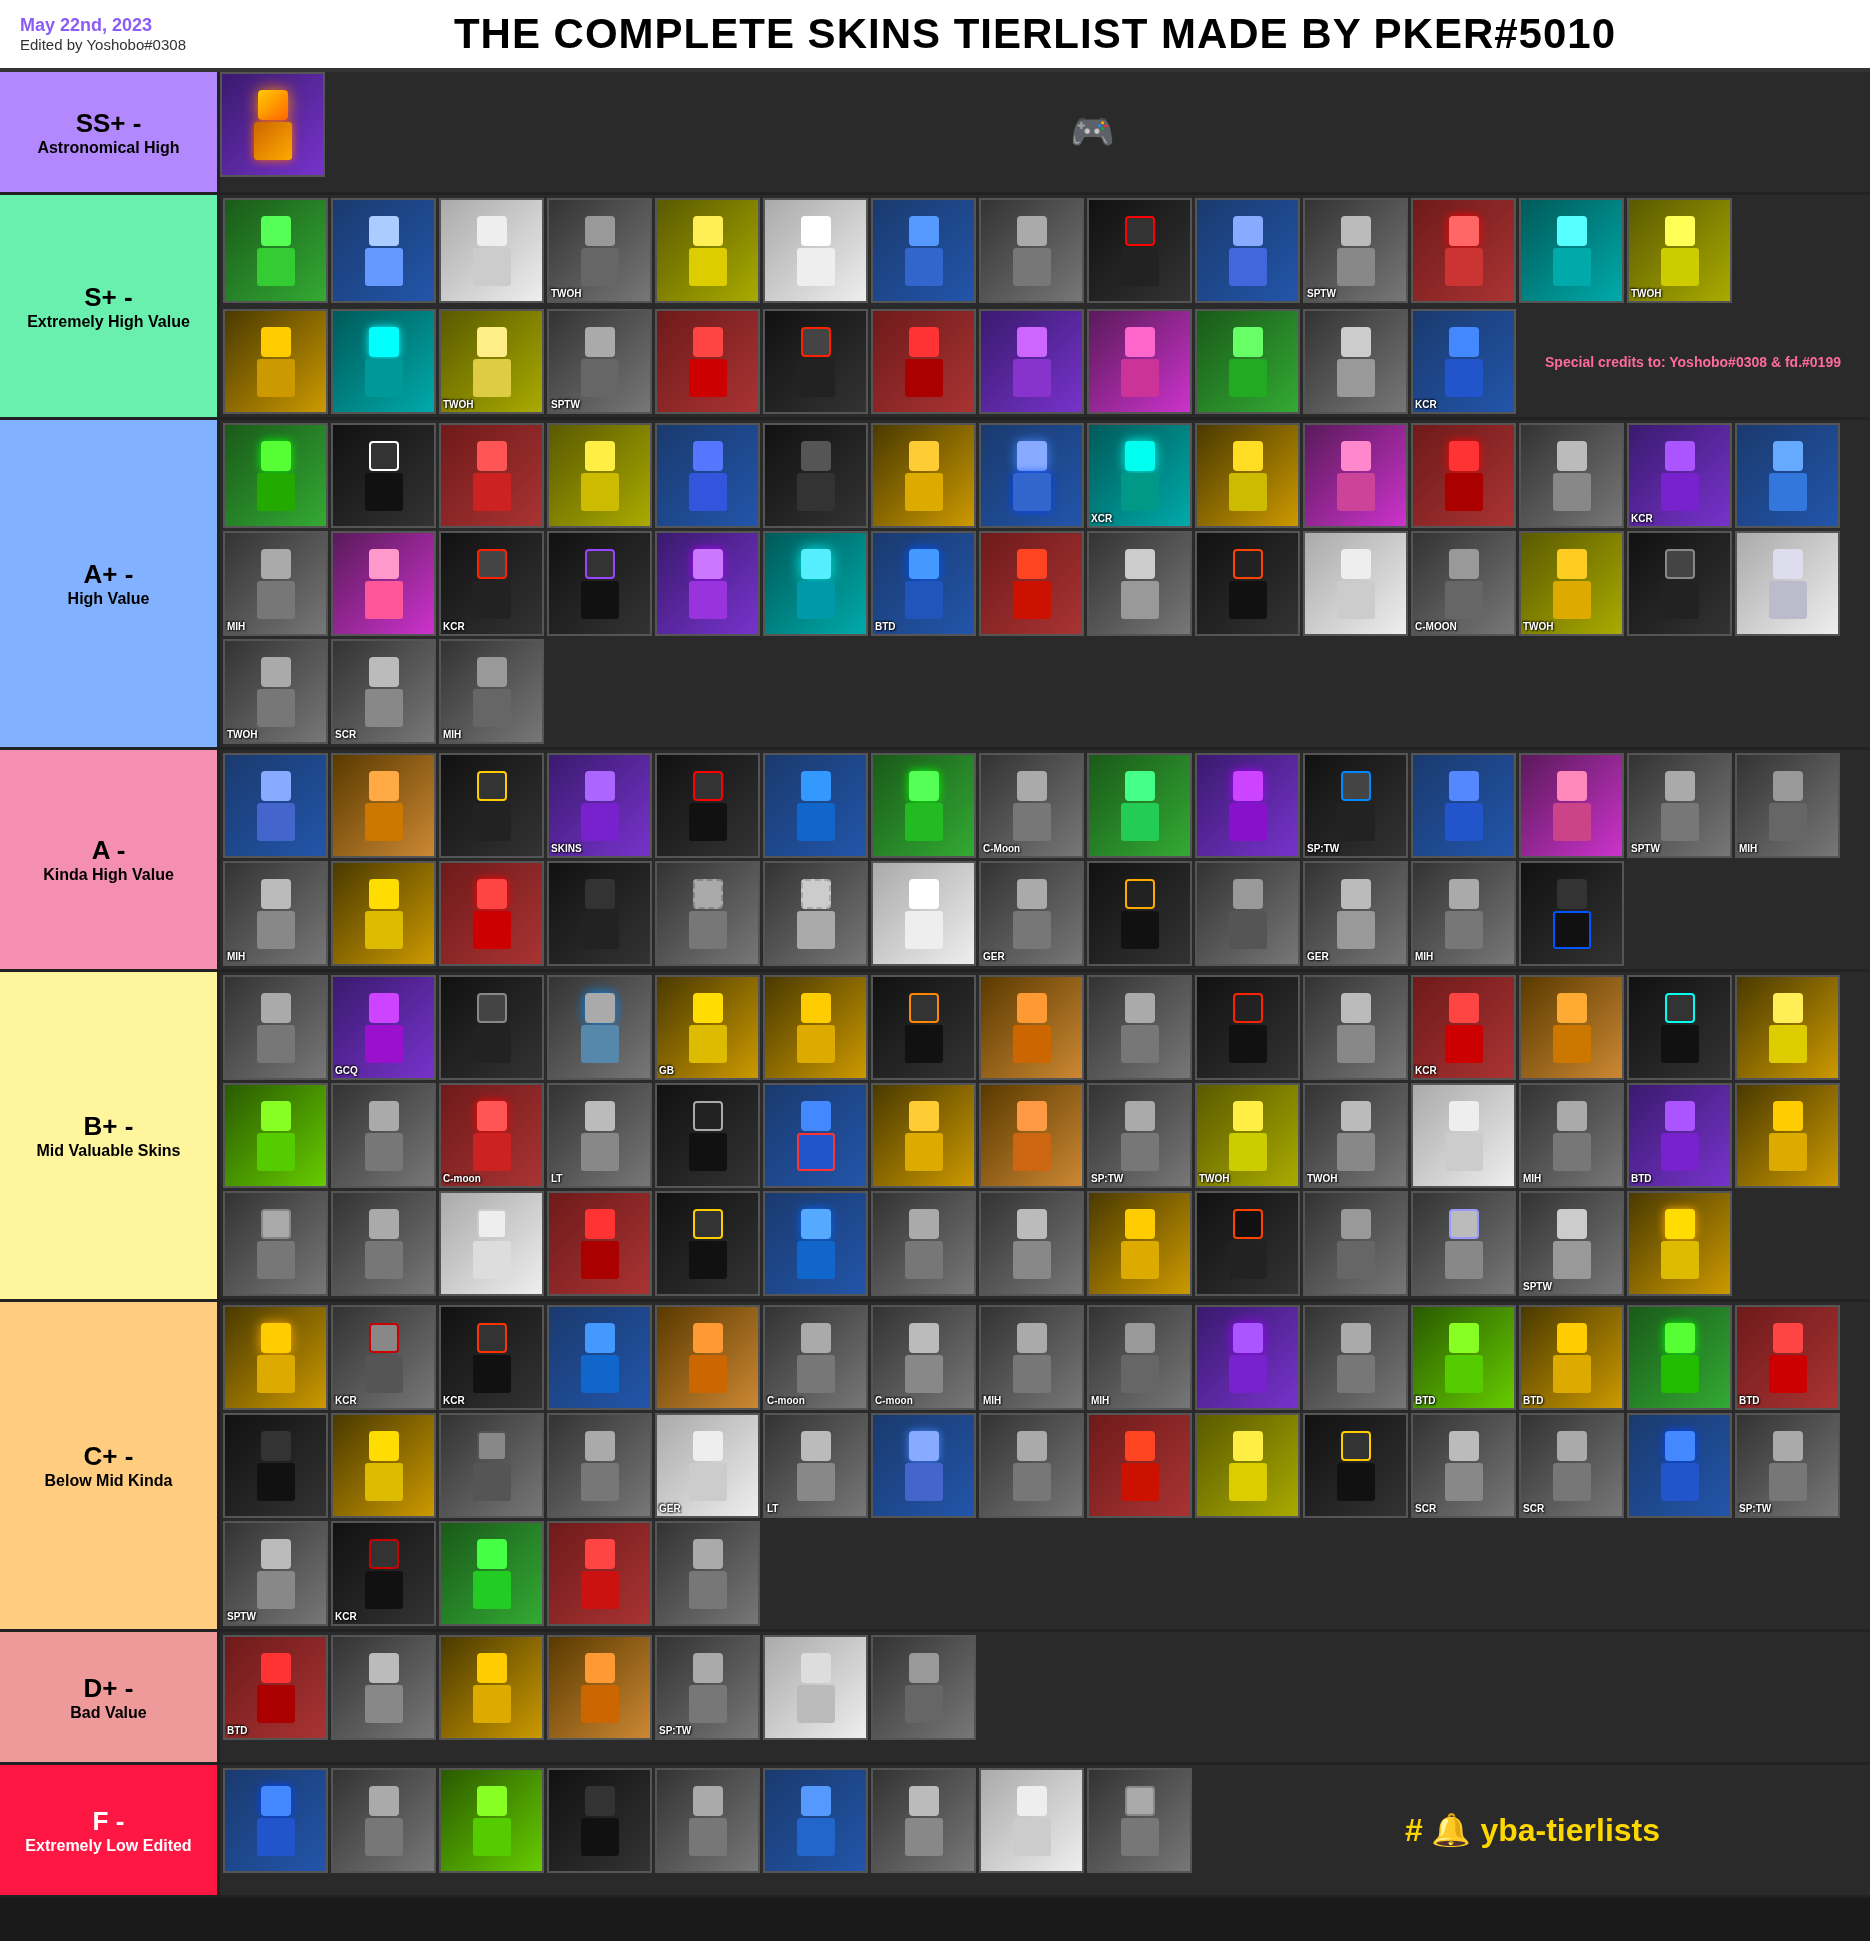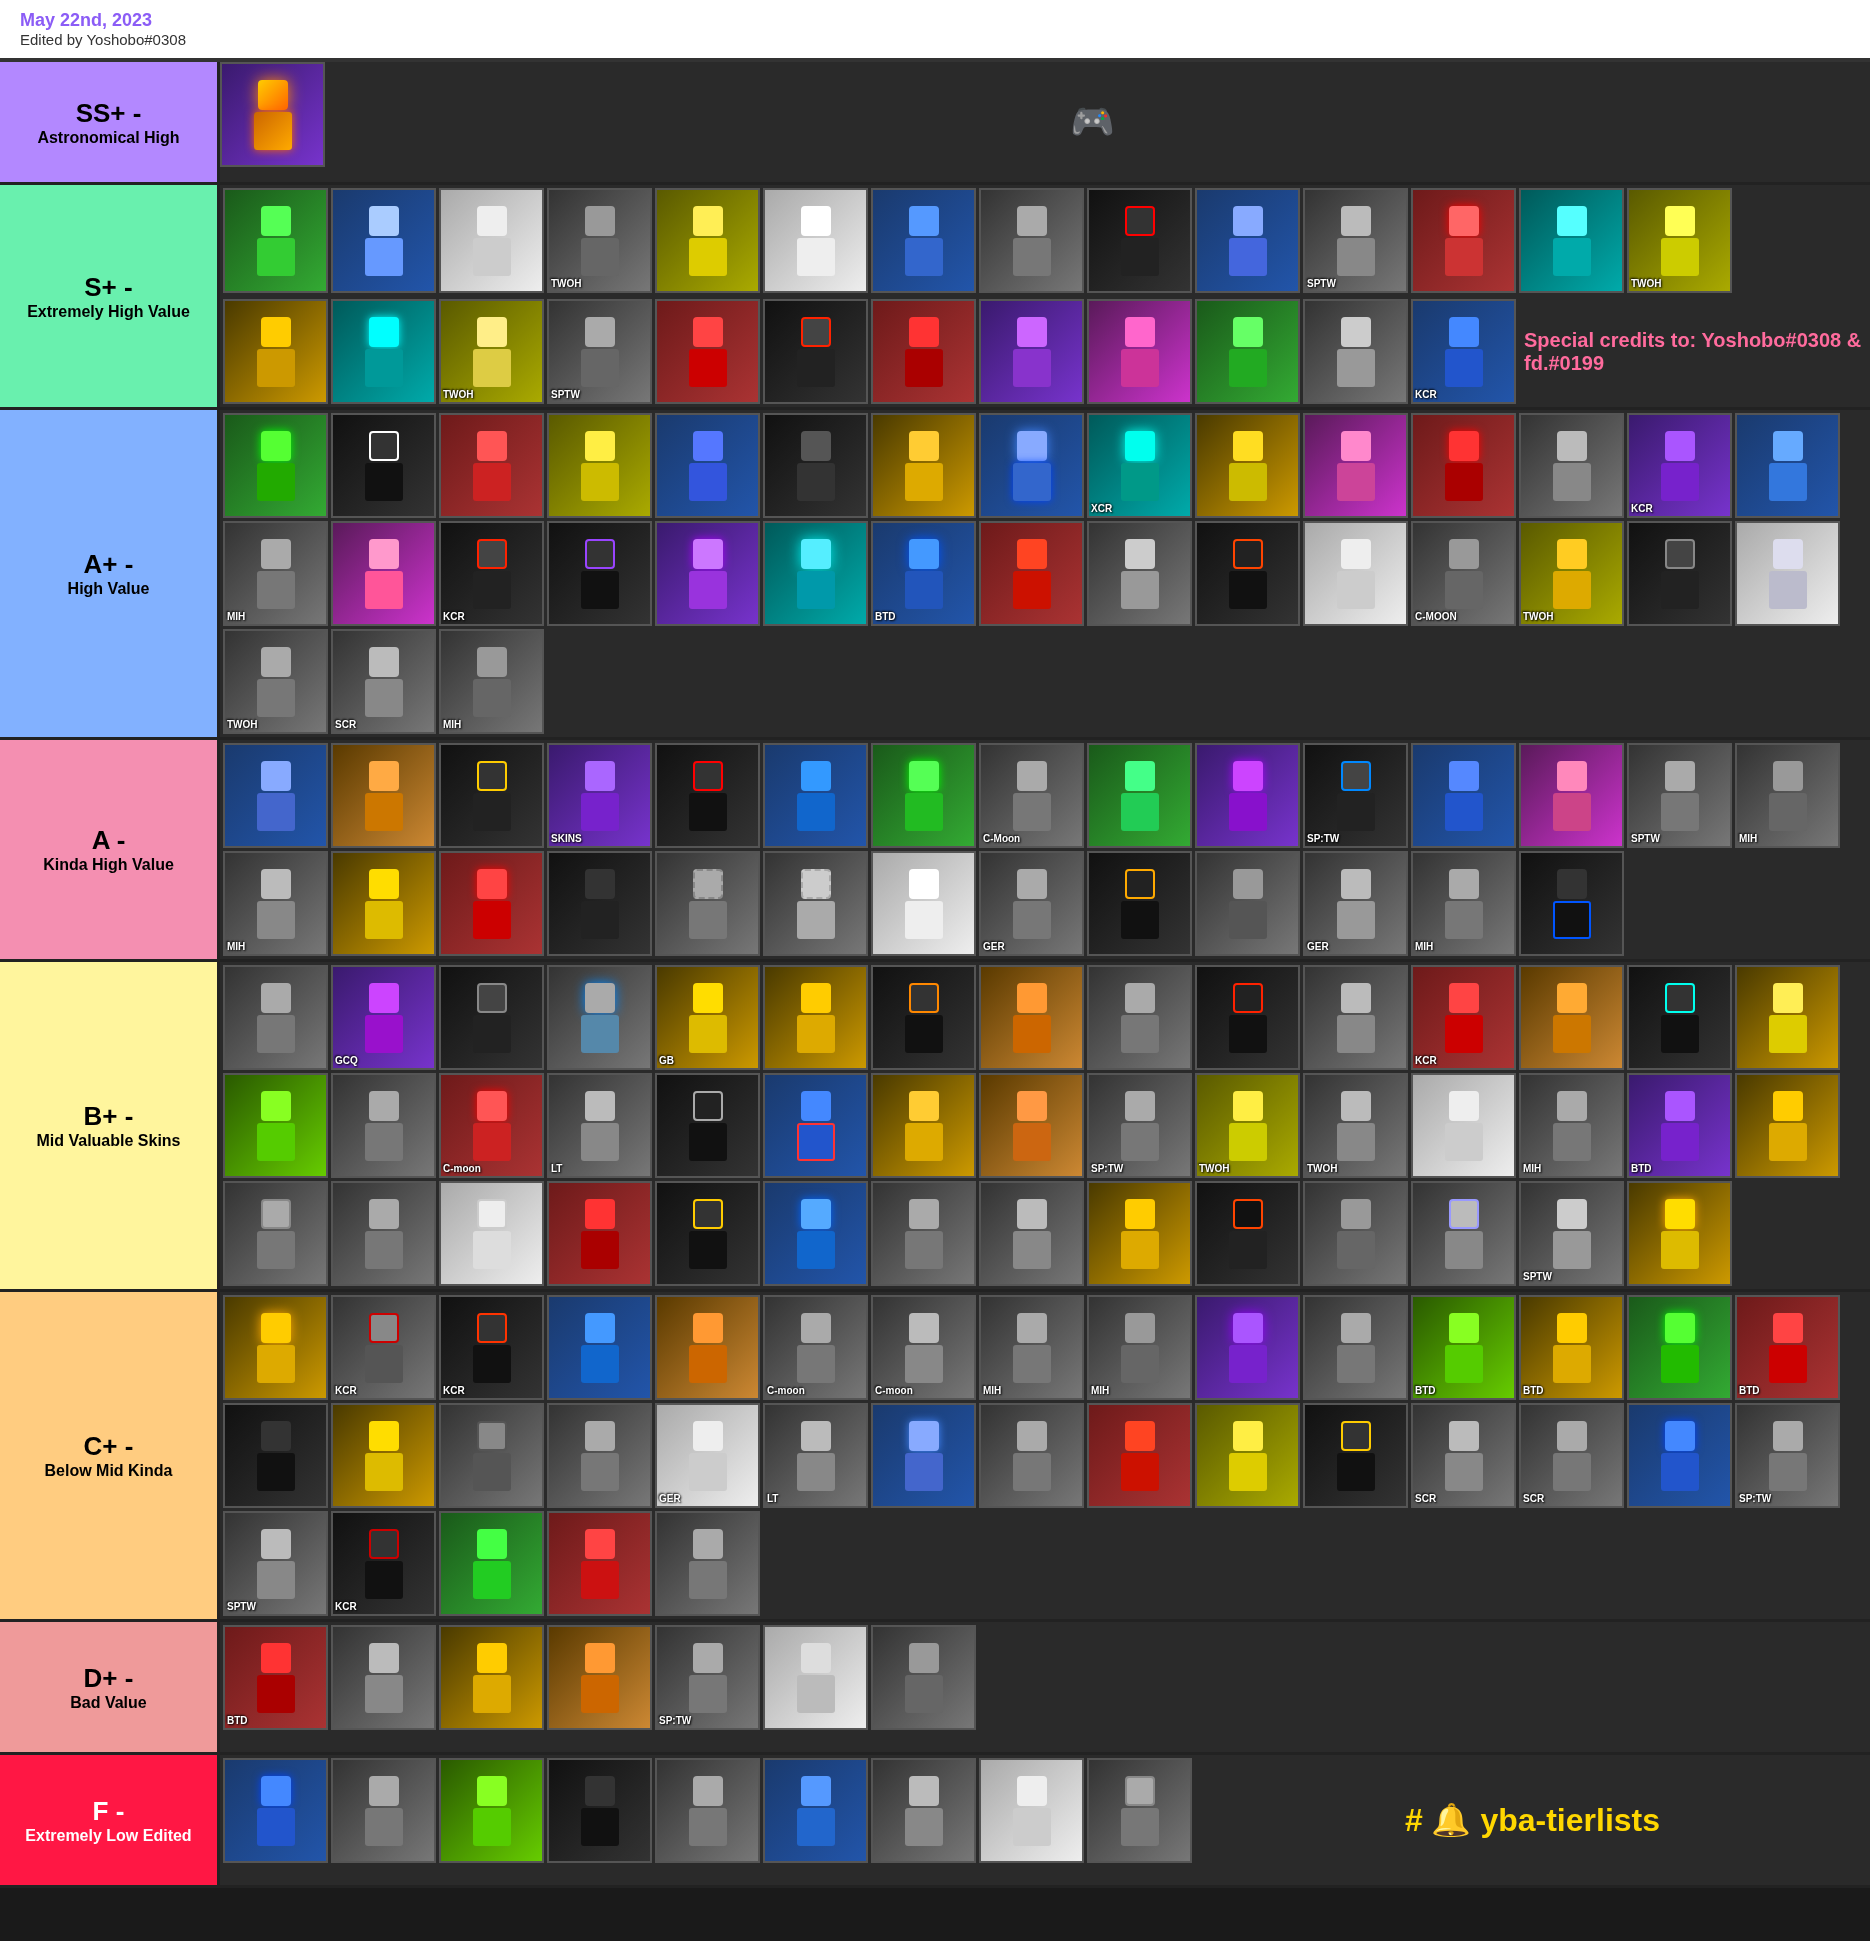--- a/index.html
+++ b/index.html
@@ -166,21 +166,21 @@
       font-size: 36px;
       margin-right: 10px;
     }
 
     .credits-banner {
       display: flex;
       align-items: center;
       justify-content: center;
       width: 100%;
       padding: 5px;
-      font-size: 20px;
+      font-size: 14px;
       font-weight: 700;
       color: #ff6b9d;
     }
 
     .full-res-banner {
       flex: 1;
       background: #2a2a2a;
       display: flex;
       align-items: center;
       justify-content: center;
@@ -242,20 +242,21 @@
 </head>
 <body>
 
 <div class="page-wrapper">
 
   <div class="header">
     <div class="header-meta">
       <div class="header-date">May 22nd, 2023</div>
       <div class="header-editor">Edited by Yoshobo#0308</div>
     </div>
+    <div class="header-title">THE COMPLETE SKINS TIERLIST made by pker#5010</div>
   </div>
 
   <div class="tier-section">
     <div class="tier-label ss-plus">
       <span class="tier-name">SS+ -</span>
       <span class="tier-desc">Astronomical High</span>
     </div>
     <div style="display:flex; flex:1; background:#2a2a2a; min-height:120px;">
 
       <div class="skin-card purple-bg">

